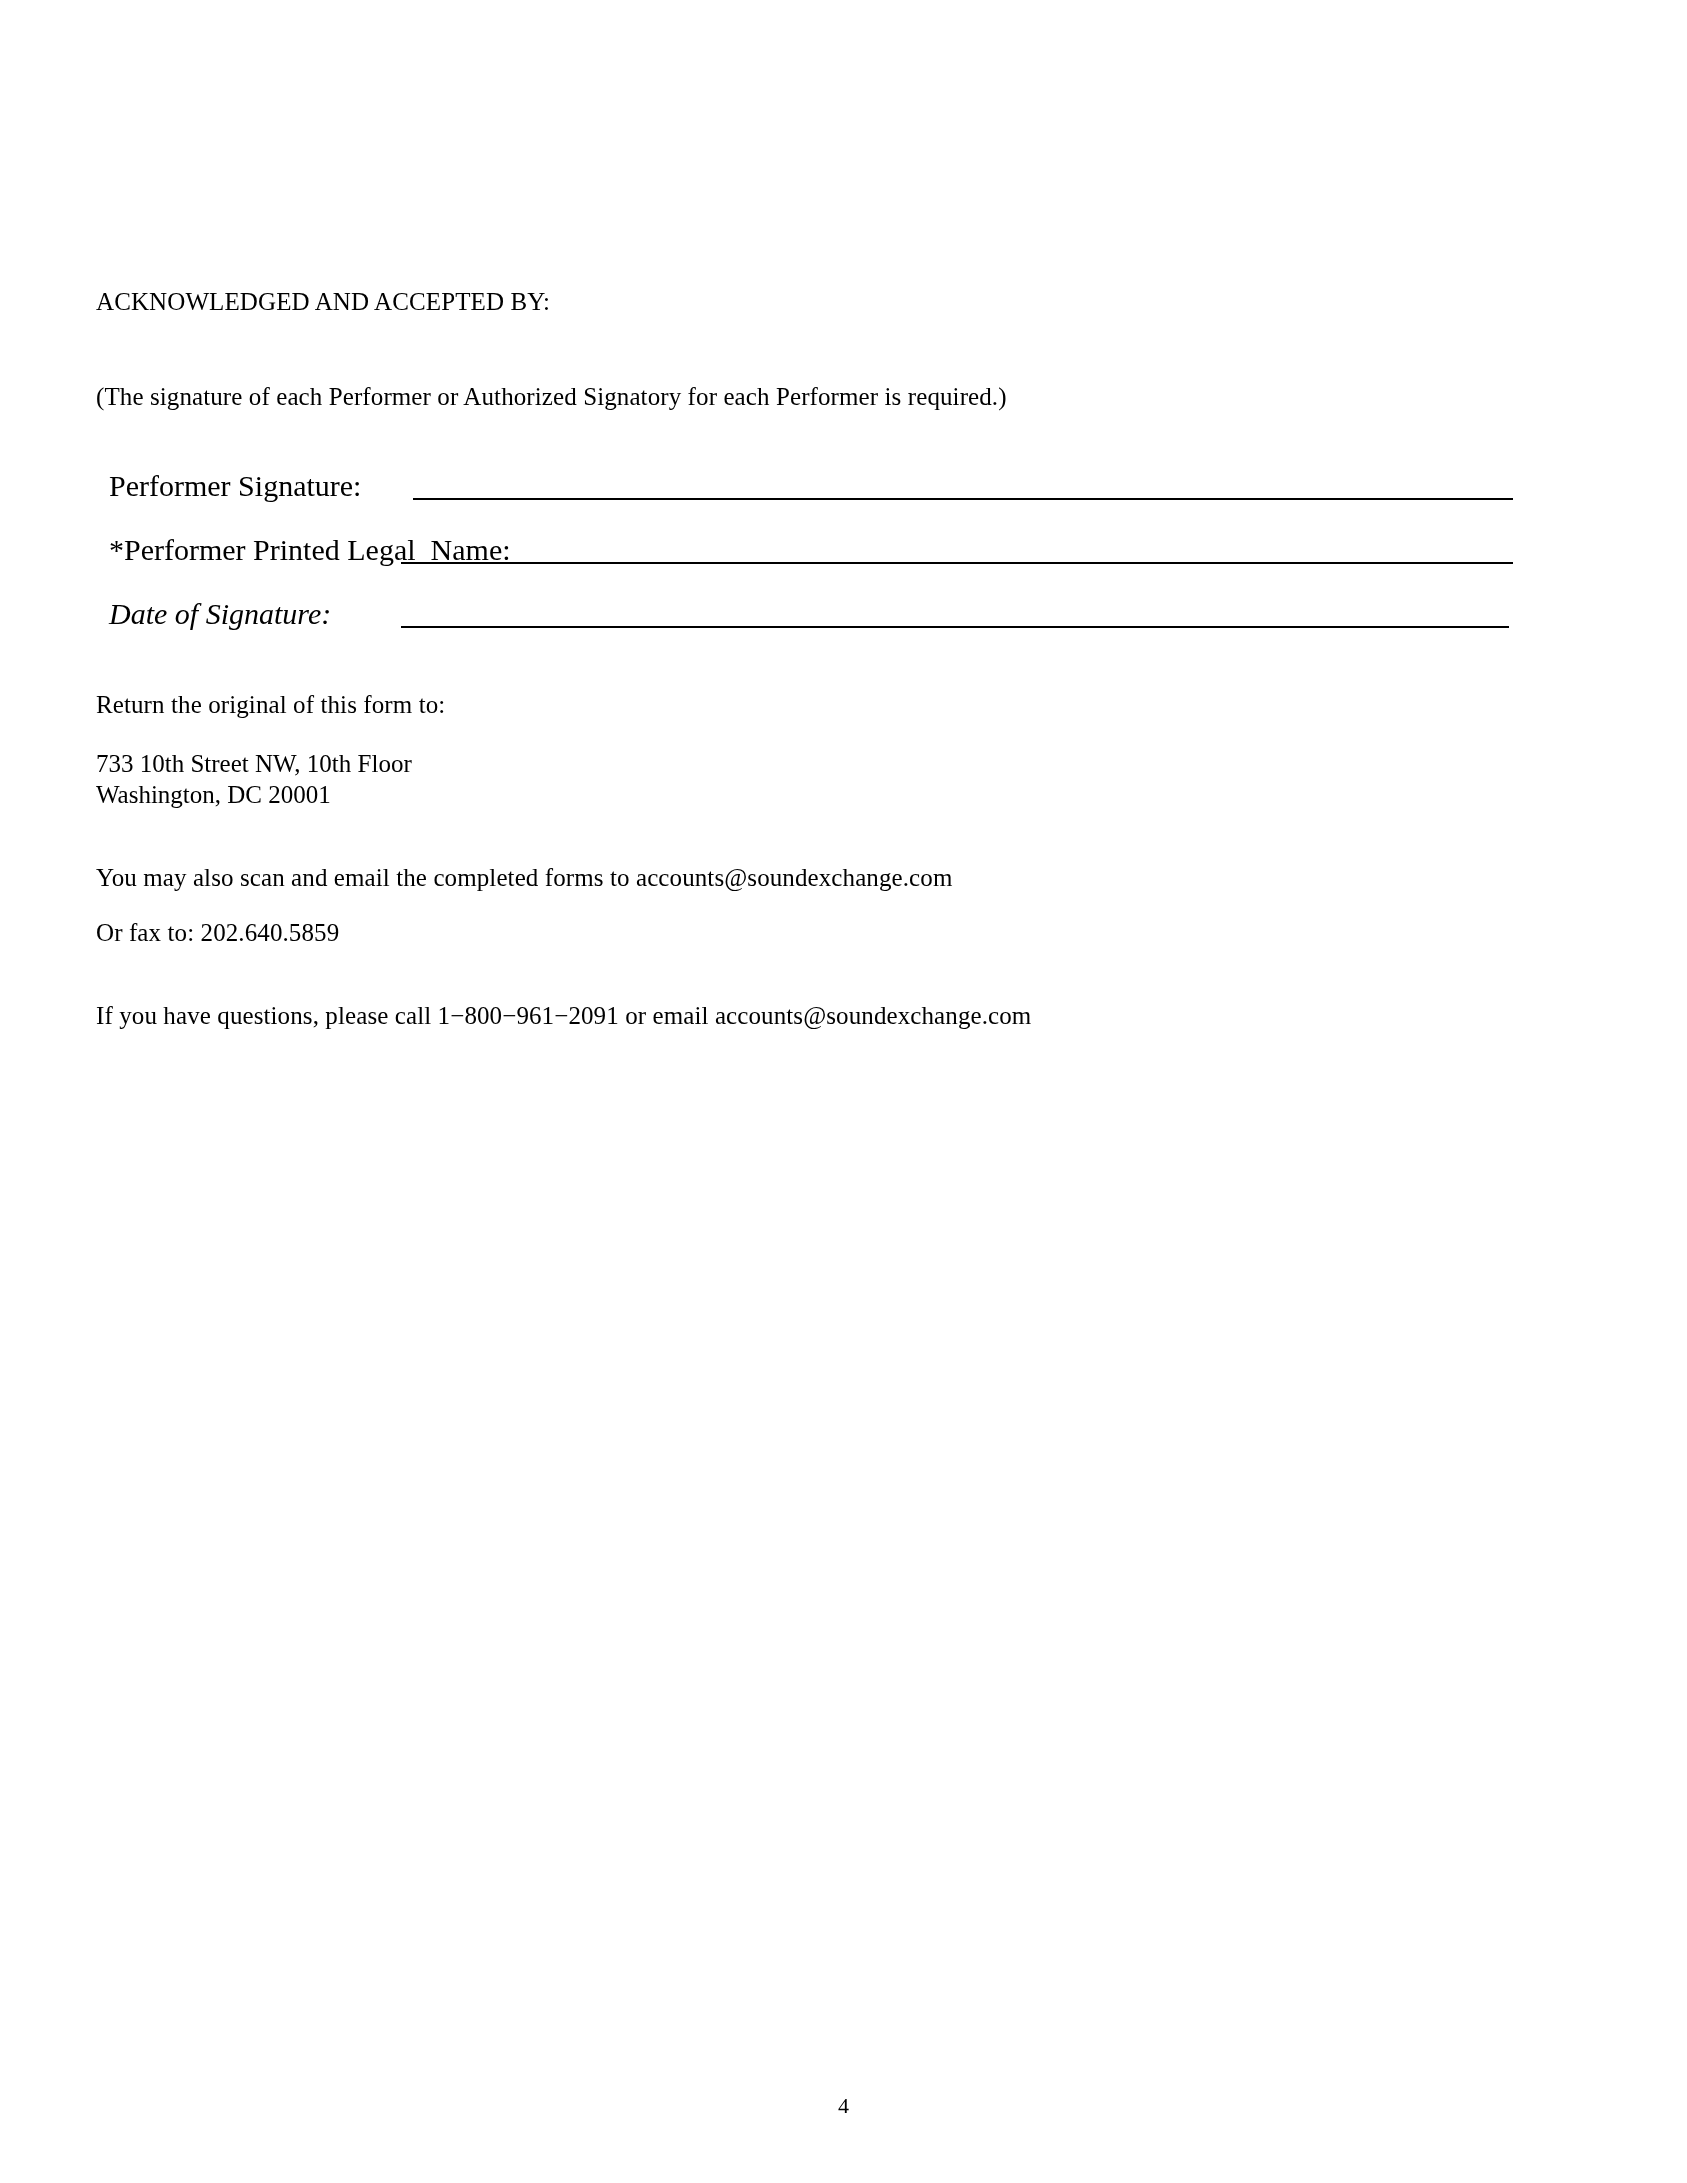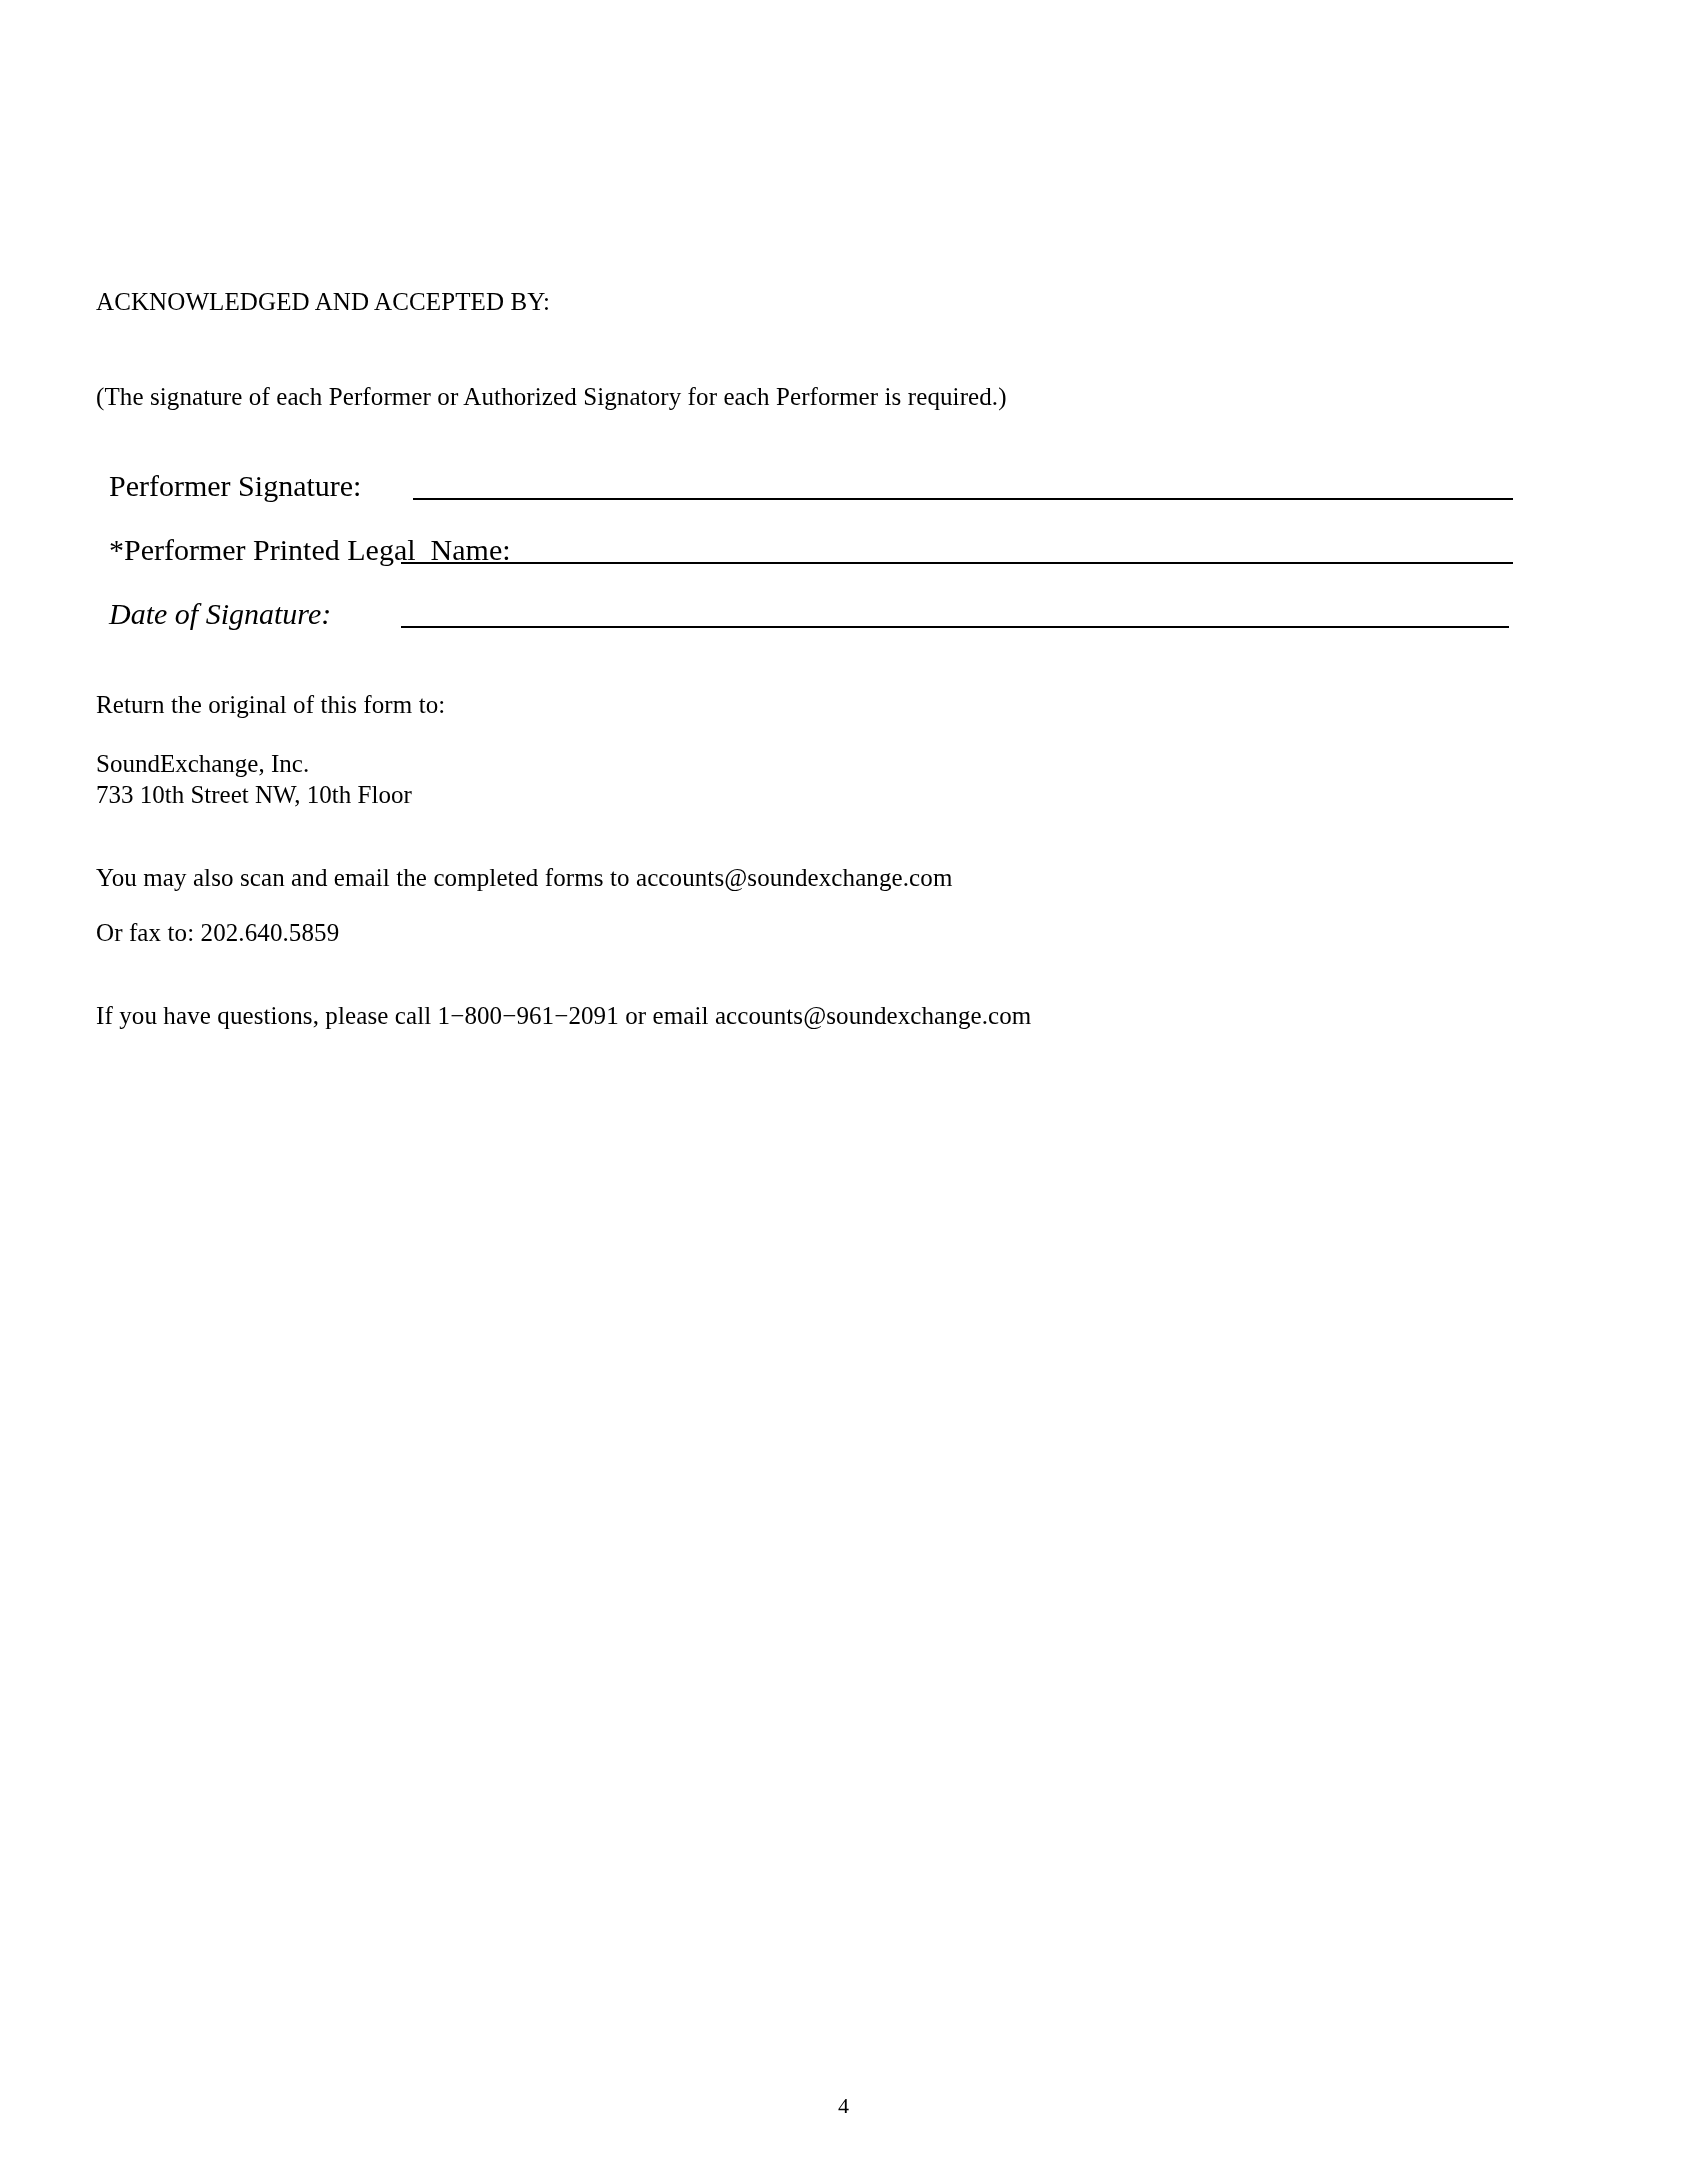--- a/index.html
+++ b/index.html
@@ -104,22 +104,22 @@
       <span class="sig-label">Date of Signature:</span>
       <span class="sig-rule"></span>
     </div>
 
     <div style="height:10px"></div>
 
     <div class="line">Return the original of this form to:</div>
 
     <div class="block-gap-3"></div>
 
-    <div class="addr-line">SoundExchange, Inc.</div>
     <div class="addr-line">733 10th Street NW, 10th Floor</div>
+    <div class="addr-line">Washington, DC 20001</div>
 
     <div class="block-gap-3"></div>
 
     <div class="line">You may also scan and email the completed forms to accounts@soundexchange.com</div>
     <div class="line">Or fax to: 202.640.5859</div>
 
     <div class="block-gap-3"></div>
 
     <div class="line">If you have questions, please call 1−800−961−2091 or email accounts@soundexchange.com</div>
 

